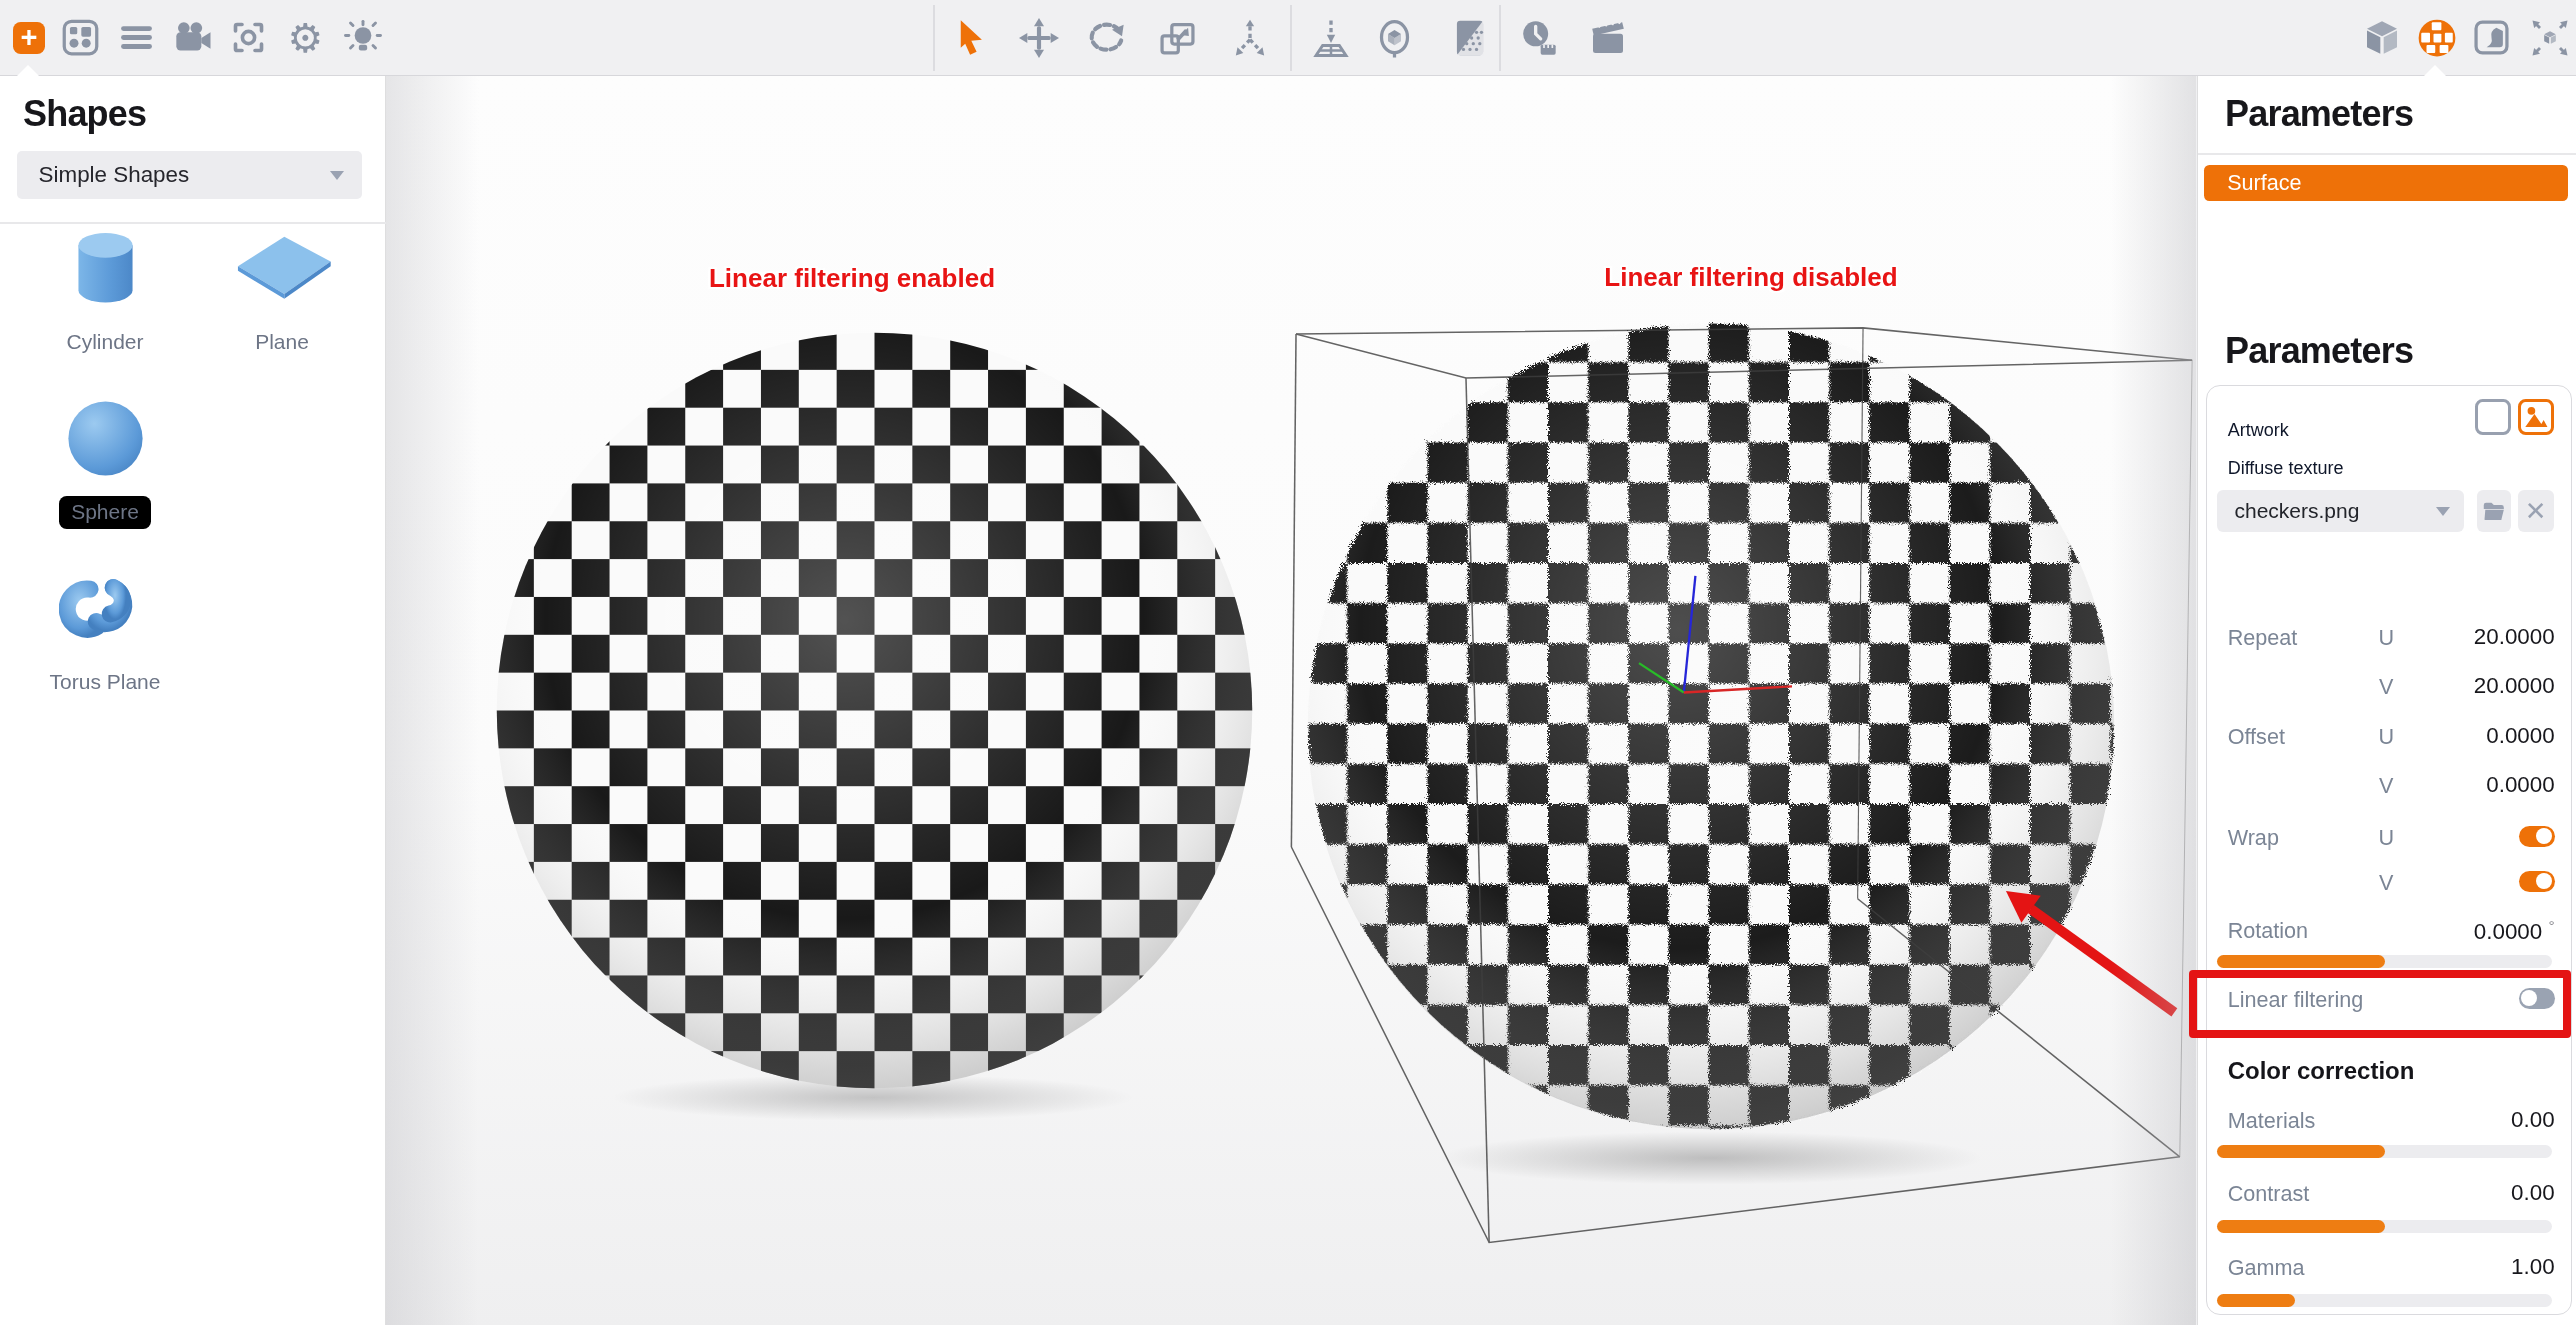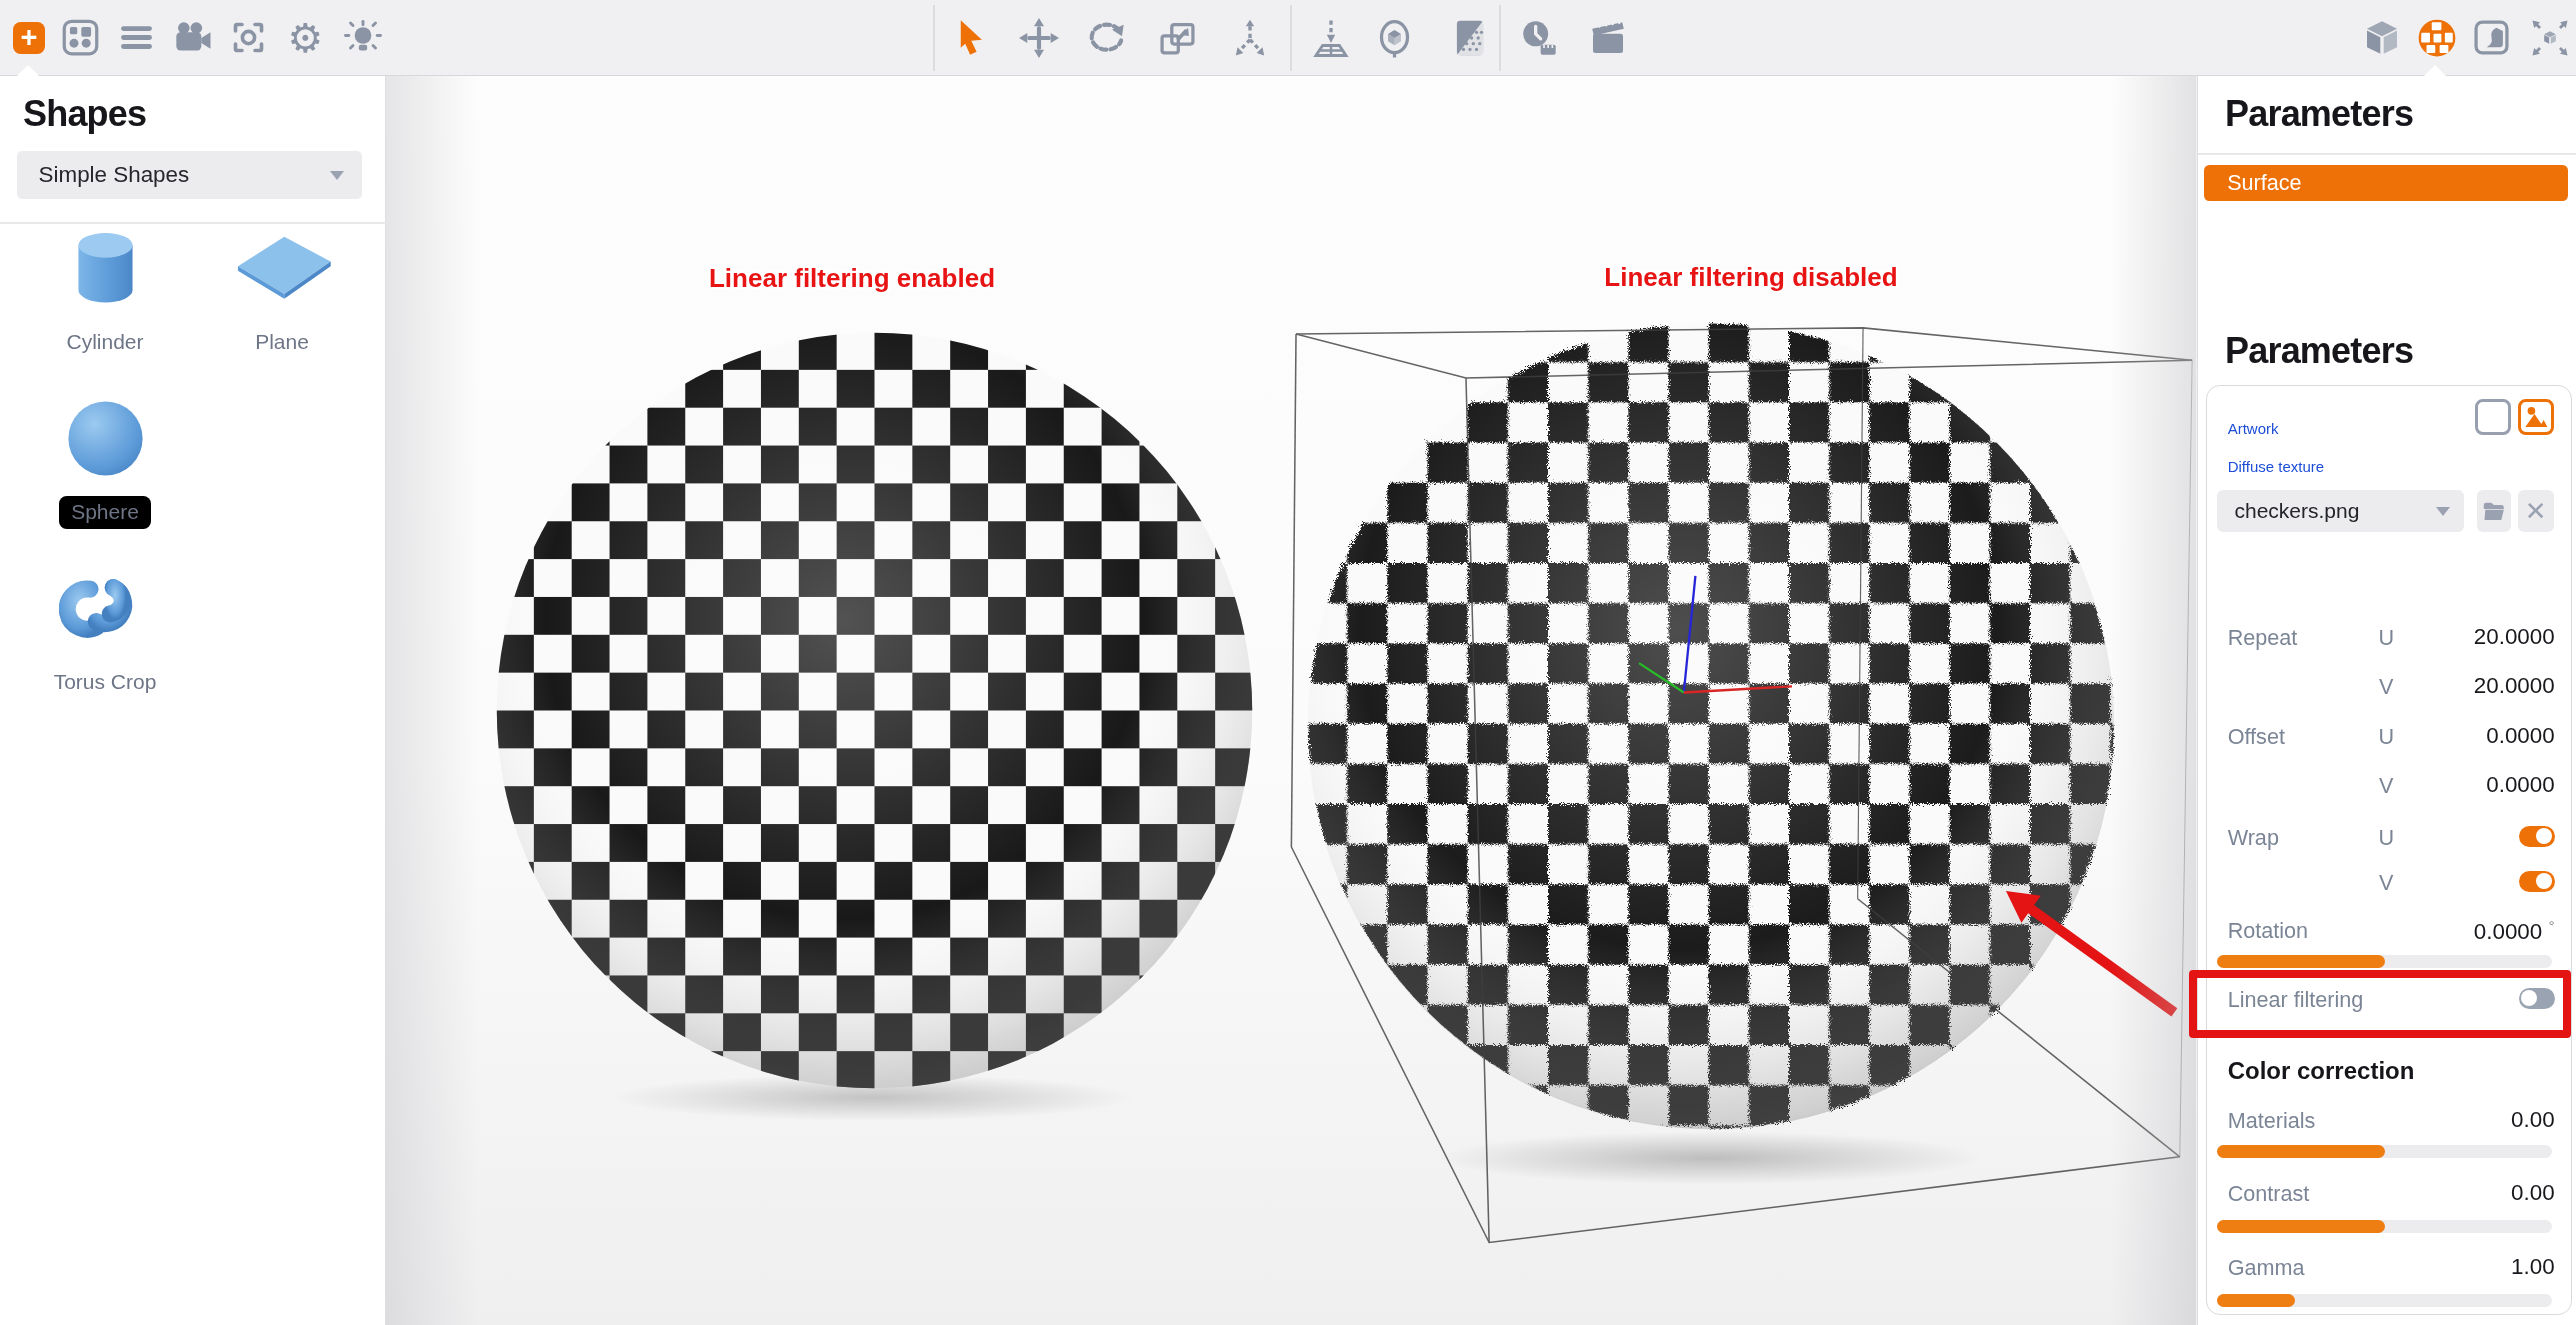--- a/index.html
+++ b/index.html
@@ -39,21 +39,21 @@
   .annotation { position:absolute; transform:translateX(-50%); font-size:26px; font-weight:bold; white-space:nowrap;
     text-shadow:-2.3px -2.3px 0 #fff,2.3px -2.3px 0 #fff,-2.3px 2.3px 0 #fff,2.3px 2.3px 0 #fff,0 0 7.7px #fff; }
   .overlay-svg { position:absolute; left:0; top:0; pointer-events:none; }
 
   
   .right-panel { position:absolute; left:2197px; top:76px; width:379px; height:1250px; background:#fff; border-left:1.5px solid #dededf; z-index:5; }
   .rp-divider { position:absolute; left:0; top:77px; width:379px; height:1.5px; background:#e8e8ea; }
   .surface-bar { position:absolute; left:6.2px; top:89px; width:364px; height:36px; background:#ee7108; border-radius:5.4px; display:flex; align-items:center; padding:0 23px; cursor:pointer; }
   .surface-bar span { color:#fff; font-size:21.6px; }
   .param-box { position:absolute; left:7.7px; top:309px; width:366px; height:930px; border:1.5px solid #dadade; border-radius:14px; background:#fff; }
-  .pb-label { position:absolute; left:21px; font-size:15px; color:#1d4ed8; }
+  .pb-label { position:absolute; left:21px; font-size:18px; color:#0f172a; }
   .row { position:absolute; left:21px; width:327px; height:46px; }
   .row .lbl { position:absolute; left:0; top:10.8px; font-size:21.6px; color:#7b8595; }
   .row .axis { position:absolute; left:143px; top:10.8px; width:31px; text-align:center; font-size:21.6px; color:#7b8595; }
   .row .val { position:absolute; right:0; top:10px; font-size:22.4px; color:#17171c; cursor:text; }
   .deg { font-size:15.5px; color:#8a8a90; vertical-align:super; }
   .toggle { position:absolute; right:0; top:11.6px; width:36px; height:21px; border-radius:10.8px; background:#9aa3b2; cursor:pointer; }
   .toggle .knob { position:absolute; left:2.3px; top:2.3px; width:16px; height:16px; border-radius:50%; background:#fff; }
   .toggle.on { background:#ee7108; }
   .toggle.on .knob { left:auto; right:2.3px; }
   .slider { position:absolute; left:10.8px; width:335px; height:13px; border-radius:7px; background:#ececef; cursor:pointer; }
@@ -354,21 +354,21 @@
                 <stop offset="1" stop-color="#4480c0"></stop>
               </radialGradient>
             </defs>
           <g fill="none" stroke="url(#tkg)" stroke-width="22" stroke-linecap="round">
             <path d="M40 30 a26 26 0 1 0 10 48"></path>
             <path d="M48 72 a24 24 0 1 0 22 -44"></path>
             <path d="M70 28 a20 18 0 0 1 -4 34"></path>
           </g>
         </svg>
       </div>
-      <span class="shape-label">Torus Crop</span>
+      <span class="shape-label">Torus Plane</span>
     </div>
   </div>
 
   <div class="canvas">
 
     <div class="gshadow" style="left:124px;top:989px;width:726px;height:65px;background:radial-gradient(closest-side,rgba(0,0,0,.20),rgba(0,0,0,0) 72%)"></div>
     <div class="gshadow" style="left:946px;top:1045px;width:757px;height:74px;background:radial-gradient(closest-side,rgba(0,0,0,.22),rgba(0,0,0,0) 72%)"></div>
 
     <svg class="overlay-svg" style="left:110px;top:256px" width="757" height="757" viewBox="0 0 980 980">
       <defs>

